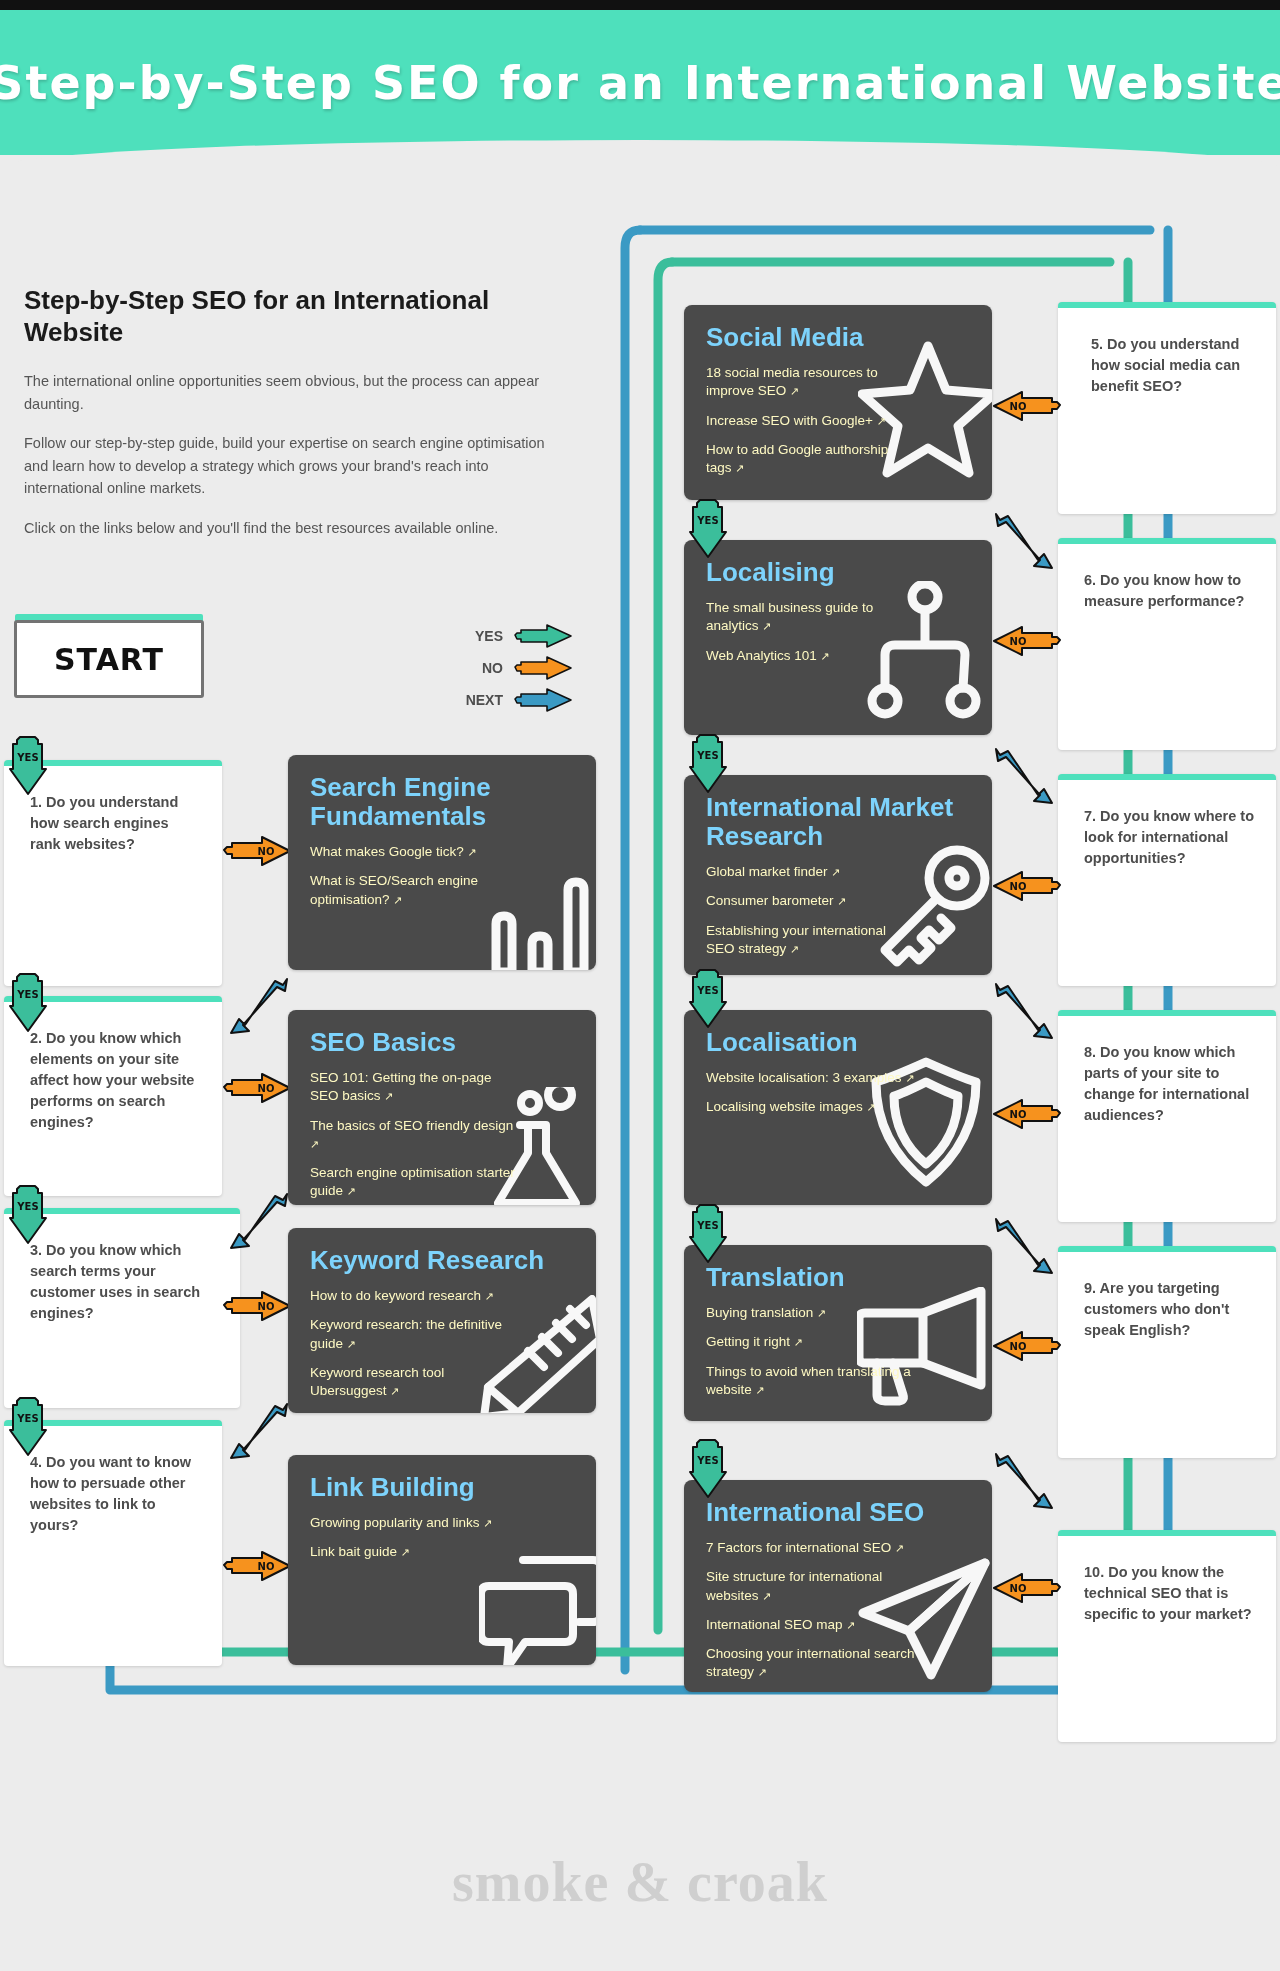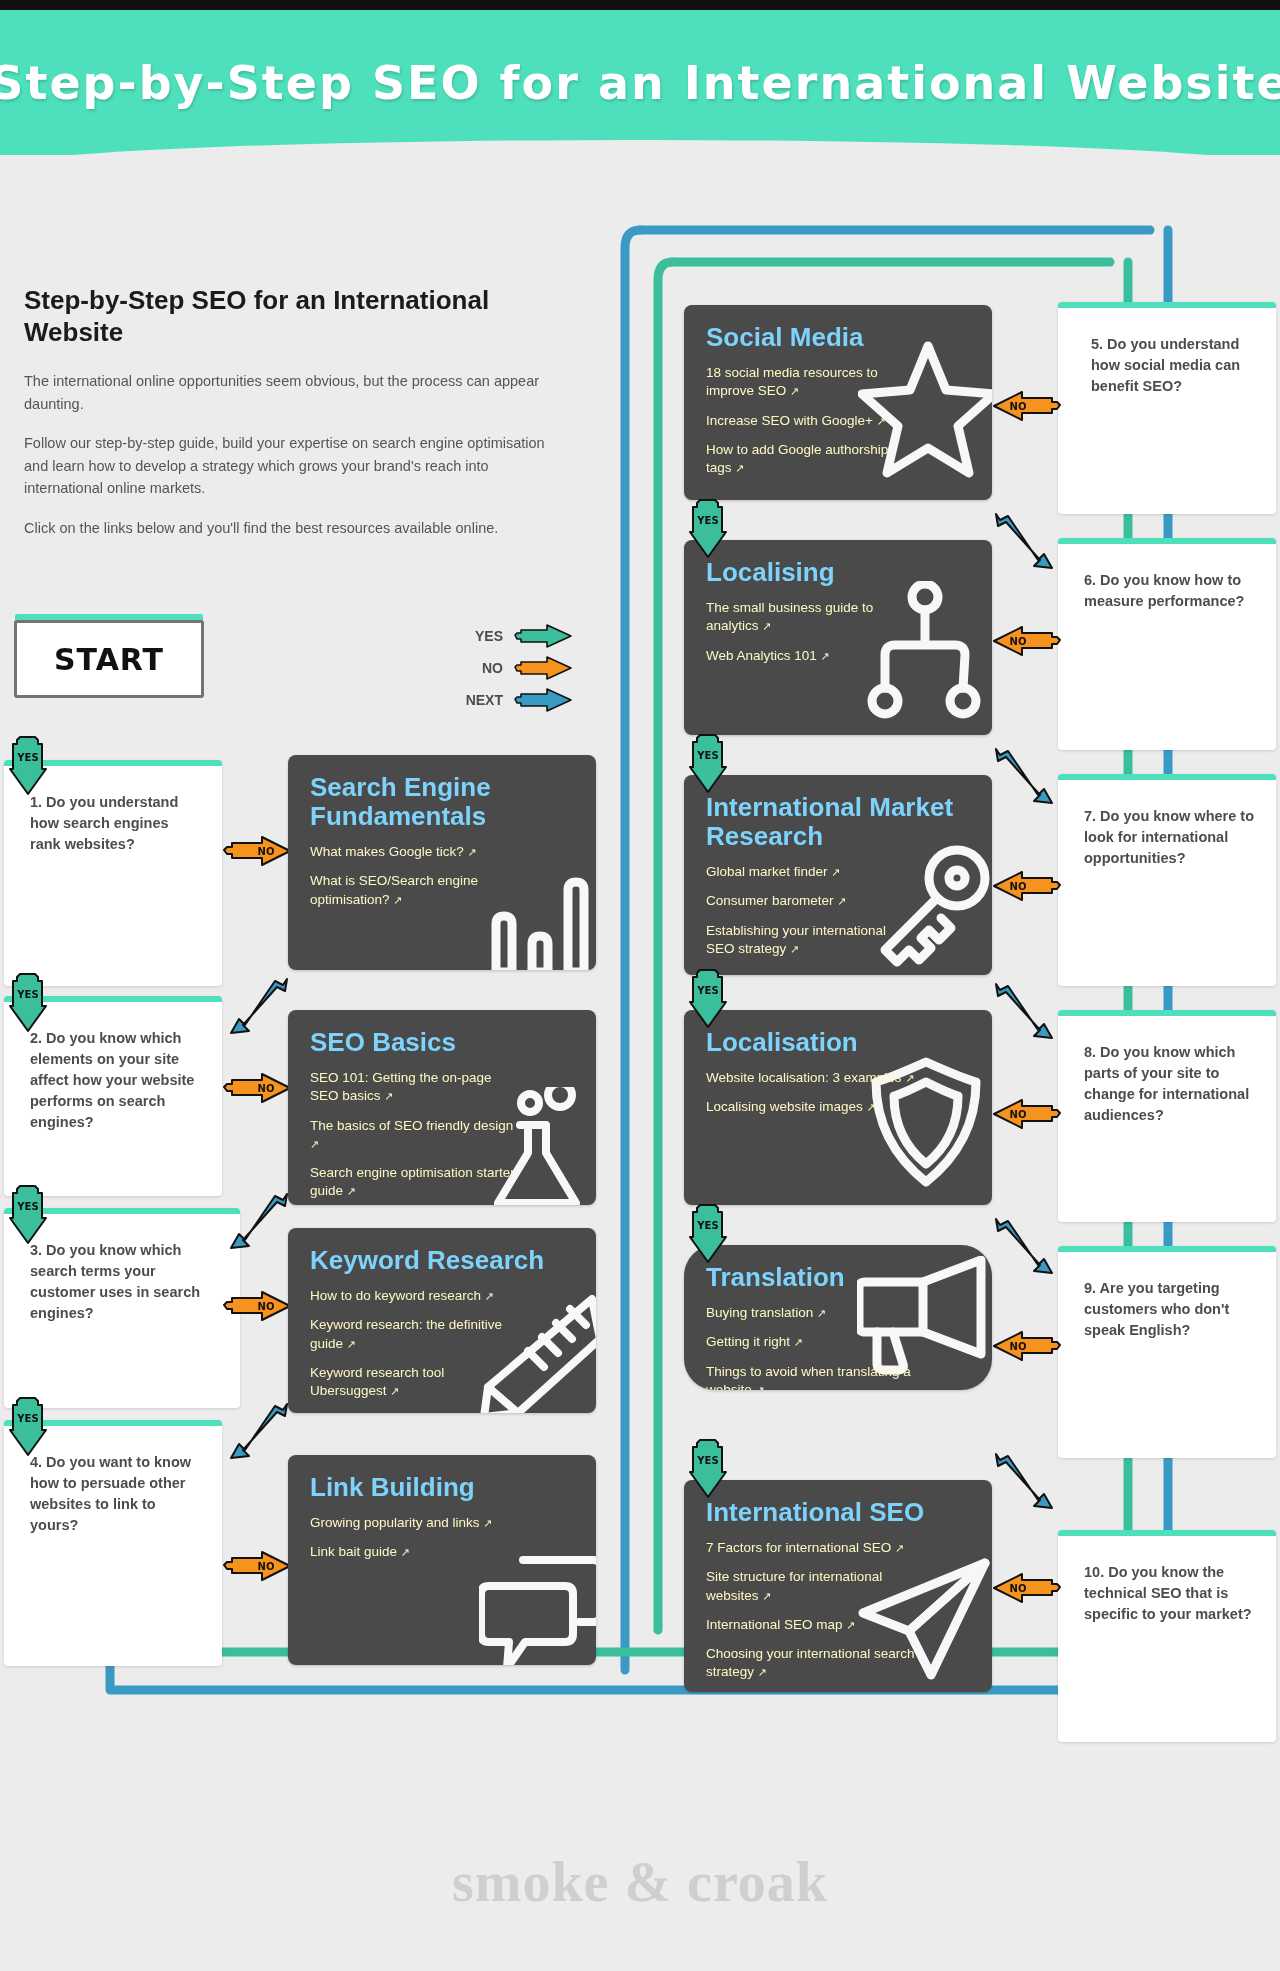--- a/index.html
+++ b/index.html
@@ -369,21 +369,21 @@
     <a href="#"><span>Localising website images</span> <span class="ext">↗</span></a>
   </div>
   <svg class="glyph" width="120" height="135" viewBox="0 0 120 135" style="right:6px; bottom:14px;">
     <g fill="none" stroke="#fff" stroke-width="9" stroke-linejoin="round">
       <path d="M60 6 Q24 22 10 26 Q10 86 60 126 Q110 86 110 26 Q96 22 60 6 Z"></path>
       <path d="M60 26 Q36 38 28 40 Q28 82 60 108 Q92 82 92 40 Q84 38 60 26 Z"></path>
     </g>
   </svg>
 </div>
 
-<div class="dcard" style="left:684px; top:1245px; width:308px; height:145px;border-radius:31px;">
+<div class="dcard" style="left:684px; top:1245px; width:308px; height:176px;">
   <h2>Translation</h2>
   <div class="links">
     <a href="#"><span>Buying translation</span> <span class="ext">↗</span></a>
     <a href="#"><span>Getting it right</span> <span class="ext">↗</span></a>
     <a href="#"><span>Things to avoid when translating a website</span> <span class="ext">↗</span></a>
   </div>
   <svg class="glyph" width="135" height="120" viewBox="0 0 135 120" style="right:0px; bottom:14px;">
     <g fill="none" stroke="#fff" stroke-width="9" stroke-linejoin="round" stroke-linecap="round">
       <path d="M8 26 L66 26 L66 76 L8 76 Q2 76 2 70 L2 32 Q2 26 8 26 Z"></path>
       <path d="M66 26 L124 4 L124 98 L66 76"></path>

